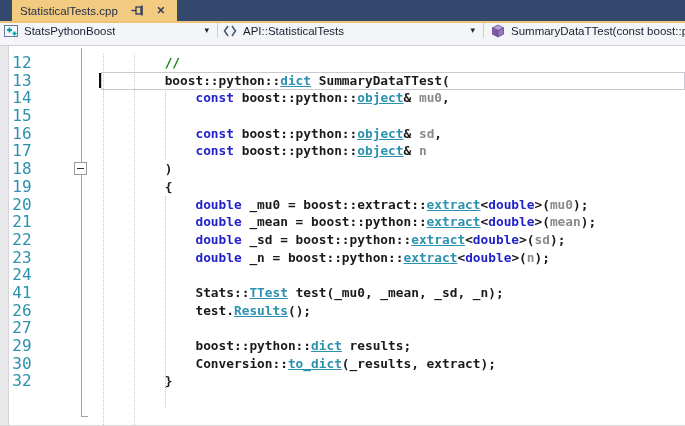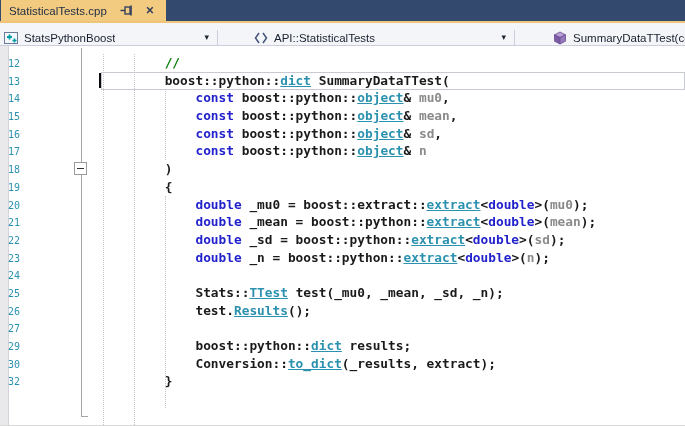--- a/index.html
+++ b/index.html
@@ -27,53 +27,53 @@
     border-bottom:1px solid #D8D8D8;box-sizing:border-box;
   }
   
   .tab-strip{
     position:absolute;top:0;left:0;right:0;height:21px;
     background:var(--tab-strip-bg);
     border-bottom:2px solid var(--tab-underline);
     display:flex;align-items:stretch;
   }
   .doc-tab{
-    margin-left:1px;background:var(--tab-active-bg);
+    margin-left:12px;background:var(--tab-active-bg);
     display:flex;align-items:center;padding:0 9px 0 8px;
     color:var(--tab-text);font-size:11.5px;cursor:default;
   }
   .doc-tab .tab-label{white-space:nowrap;}
   .tab-btn{display:flex;align-items:center;justify-content:center;width:14px;height:14px;margin-left:9px;}
   .tab-btn.pin{margin-left:13px;}
   .close-glyph{font-size:10.5px;font-weight:bold;color:#2B3A5E;line-height:1;}
   
   .nav-bar{
     position:absolute;top:23px;left:0;right:0;height:22px;
     background:var(--nav-bg);border-bottom:1px solid var(--nav-border);
-    display:flex;align-items:flex-end;font-size:11.5px;color:var(--nav-text);gap:31px;
+    display:flex;align-items:flex-start;font-size:11.5px;color:var(--nav-text);
   }
   .nav-sec{display:flex;align-items:center;border-right:1px solid var(--nav-border);overflow:hidden;}
   .nav-sec.s1{width:214px;padding-left:3px;}
   .nav-sec.s2{width:261px;padding-left:4px;}
   .nav-sec.s3{flex:1;border-right:none;padding-left:6px;}
   .nav-label{margin-left:6px;white-space:nowrap;overflow:hidden;}
   .nav-spacer{flex:1;}
   .dd-arrow{font-size:9px;color:#1B2433;margin-right:8px;line-height:1;}
   .nav-icon{display:flex;align-items:center;justify-content:center;width:15px;height:15px;flex:none;}
   
   .editor{
     position:absolute;top:46px;left:0;right:0;height:380px;background:#fff;
     font-family:"DejaVu Sans Mono",monospace;font-size:12.8px;
   }
   .gutter-strip{position:absolute;left:0;top:0;bottom:0;width:8px;background:#E9E9EC;border-right:1px solid #D4D4DA;}
   .lines{position:absolute;top:8px;left:0;right:0;}
   .row{position:relative;height:17.7px;line-height:17.7px;}
   .num{
-    display:inline-block;width:44px;margin-left:8px;text-align:left;
-    color:var(--line-number);font-size:10px;
+    display:inline-block;width:44px;margin-left:0;text-align:center;
+    color:var(--line-number);font-size:16px;
   }
   .code{position:absolute;left:103px;top:0;white-space:pre;font-weight:bold;}
   .tk-d{color:var(--identifier);} .tk-k{color:var(--keyword);}
   .tk-t{color:var(--type);text-decoration:underline;} .tk-c{color:var(--comment);}
   .tk-r{color:var(--control);} .tk-p{color:var(--parameter);}
   
   .guide{position:absolute;width:0;border-left:1px dotted var(--guide);}
   .g0{left:103px;top:8px;height:371px;}
   .g4{left:134px;top:8px;height:371px;}
   .g8a{left:165px;top:43px;height:71px;}
@@ -160,30 +160,30 @@
     <span class="fold-minus"></span>
   </div>
 
   <div class="cur-line"></div>
   <div class="caret"></div>
 
   <div class="lines">
       <div class="row"><span class="num">12</span><span class="code"><span class="tk-d">        </span><span class="tk-c">//</span></span></div>
       <div class="row"><span class="num">13</span><span class="code"><span class="tk-d">        boost::python::</span><span class="tk-t">dict</span><span class="tk-d"> SummaryDataTTest(</span></span></div>
       <div class="row"><span class="num">14</span><span class="code"><span class="tk-d">            </span><span class="tk-k">const</span><span class="tk-d"> boost::python::</span><span class="tk-t">object</span><span class="tk-d">&amp; </span><span class="tk-p">mu0</span><span class="tk-d">,</span></span></div>
-      <div class="row"><span class="num">15</span><span class="code"><span class="tk-d">            </span><span class="tk-k">const</span><span class="tk-d"> boost::python::</span><span class="tk-t">object</span><span class="tk-d">&amp; </span><span class="tk-p">mean</span><span class="tk-d">,</span></span></div>
+      <div class="row"><span class="num">15</span></div>
       <div class="row"><span class="num">16</span><span class="code"><span class="tk-d">            </span><span class="tk-k">const</span><span class="tk-d"> boost::python::</span><span class="tk-t">object</span><span class="tk-d">&amp; </span><span class="tk-p">sd</span><span class="tk-d">,</span></span></div>
       <div class="row"><span class="num">17</span><span class="code"><span class="tk-d">            </span><span class="tk-k">const</span><span class="tk-d"> boost::python::</span><span class="tk-t">object</span><span class="tk-d">&amp; </span><span class="tk-p">n</span></span></div>
       <div class="row"><span class="num">18</span><span class="code"><span class="tk-d">        )</span></span></div>
       <div class="row"><span class="num">19</span><span class="code"><span class="tk-d">        {</span></span></div>
       <div class="row"><span class="num">20</span><span class="code"><span class="tk-d">            </span><span class="tk-k">double</span><span class="tk-d"> _mu0 = boost::extract::</span><span class="tk-t">extract</span><span class="tk-d">&lt;</span><span class="tk-k">double</span><span class="tk-d">&gt;(</span><span class="tk-p">mu0</span><span class="tk-d">);</span></span></div>
       <div class="row"><span class="num">21</span><span class="code"><span class="tk-d">            </span><span class="tk-k">double</span><span class="tk-d"> _mean = boost::python::</span><span class="tk-t">extract</span><span class="tk-d">&lt;</span><span class="tk-k">double</span><span class="tk-d">&gt;(</span><span class="tk-p">mean</span><span class="tk-d">);</span></span></div>
       <div class="row"><span class="num">22</span><span class="code"><span class="tk-d">            </span><span class="tk-k">double</span><span class="tk-d"> _sd = boost::python::</span><span class="tk-t">extract</span><span class="tk-d">&lt;</span><span class="tk-k">double</span><span class="tk-d">&gt;(</span><span class="tk-p">sd</span><span class="tk-d">);</span></span></div>
       <div class="row"><span class="num">23</span><span class="code"><span class="tk-d">            </span><span class="tk-k">double</span><span class="tk-d"> _n = boost::python::</span><span class="tk-t">extract</span><span class="tk-d">&lt;</span><span class="tk-k">double</span><span class="tk-d">&gt;(</span><span class="tk-p">n</span><span class="tk-d">);</span></span></div>
       <div class="row"><span class="num">24</span><span class="code"></span></div>
-      <div class="row"><span class="num">25</span><span class="code"><span class="tk-d">            Stats::</span><span class="tk-t">TTest</span><span class="tk-d"> test(_mu0, _mean, _sd, _n);</span></span></div>
+      <div class="row"><span class="num">41</span><span class="code"><span class="tk-d">            Stats::</span><span class="tk-t">TTest</span><span class="tk-d"> test(_mu0, _mean, _sd, _n);</span></span></div>
       <div class="row"><span class="num">26</span><span class="code"><span class="tk-d">            test.</span><span class="tk-t">Results</span><span class="tk-d">();</span></span></div>
       <div class="row"><span class="num">27</span><span class="code"></span></div>
       <div class="row"><span class="num">29</span><span class="code"><span class="tk-d">            boost::python::</span><span class="tk-t">dict</span><span class="tk-d"> results;</span></span></div>
       <div class="row"><span class="num">30</span><span class="code"><span class="tk-d">            Conversion::</span><span class="tk-t">to_dict</span><span class="tk-d">(_results, extract);</span></span></div>
       <div class="row"><span class="num">32</span><span class="code"><span class="tk-d">        }</span></span></div>
     </div>
 </div>
 
 </body></html>

